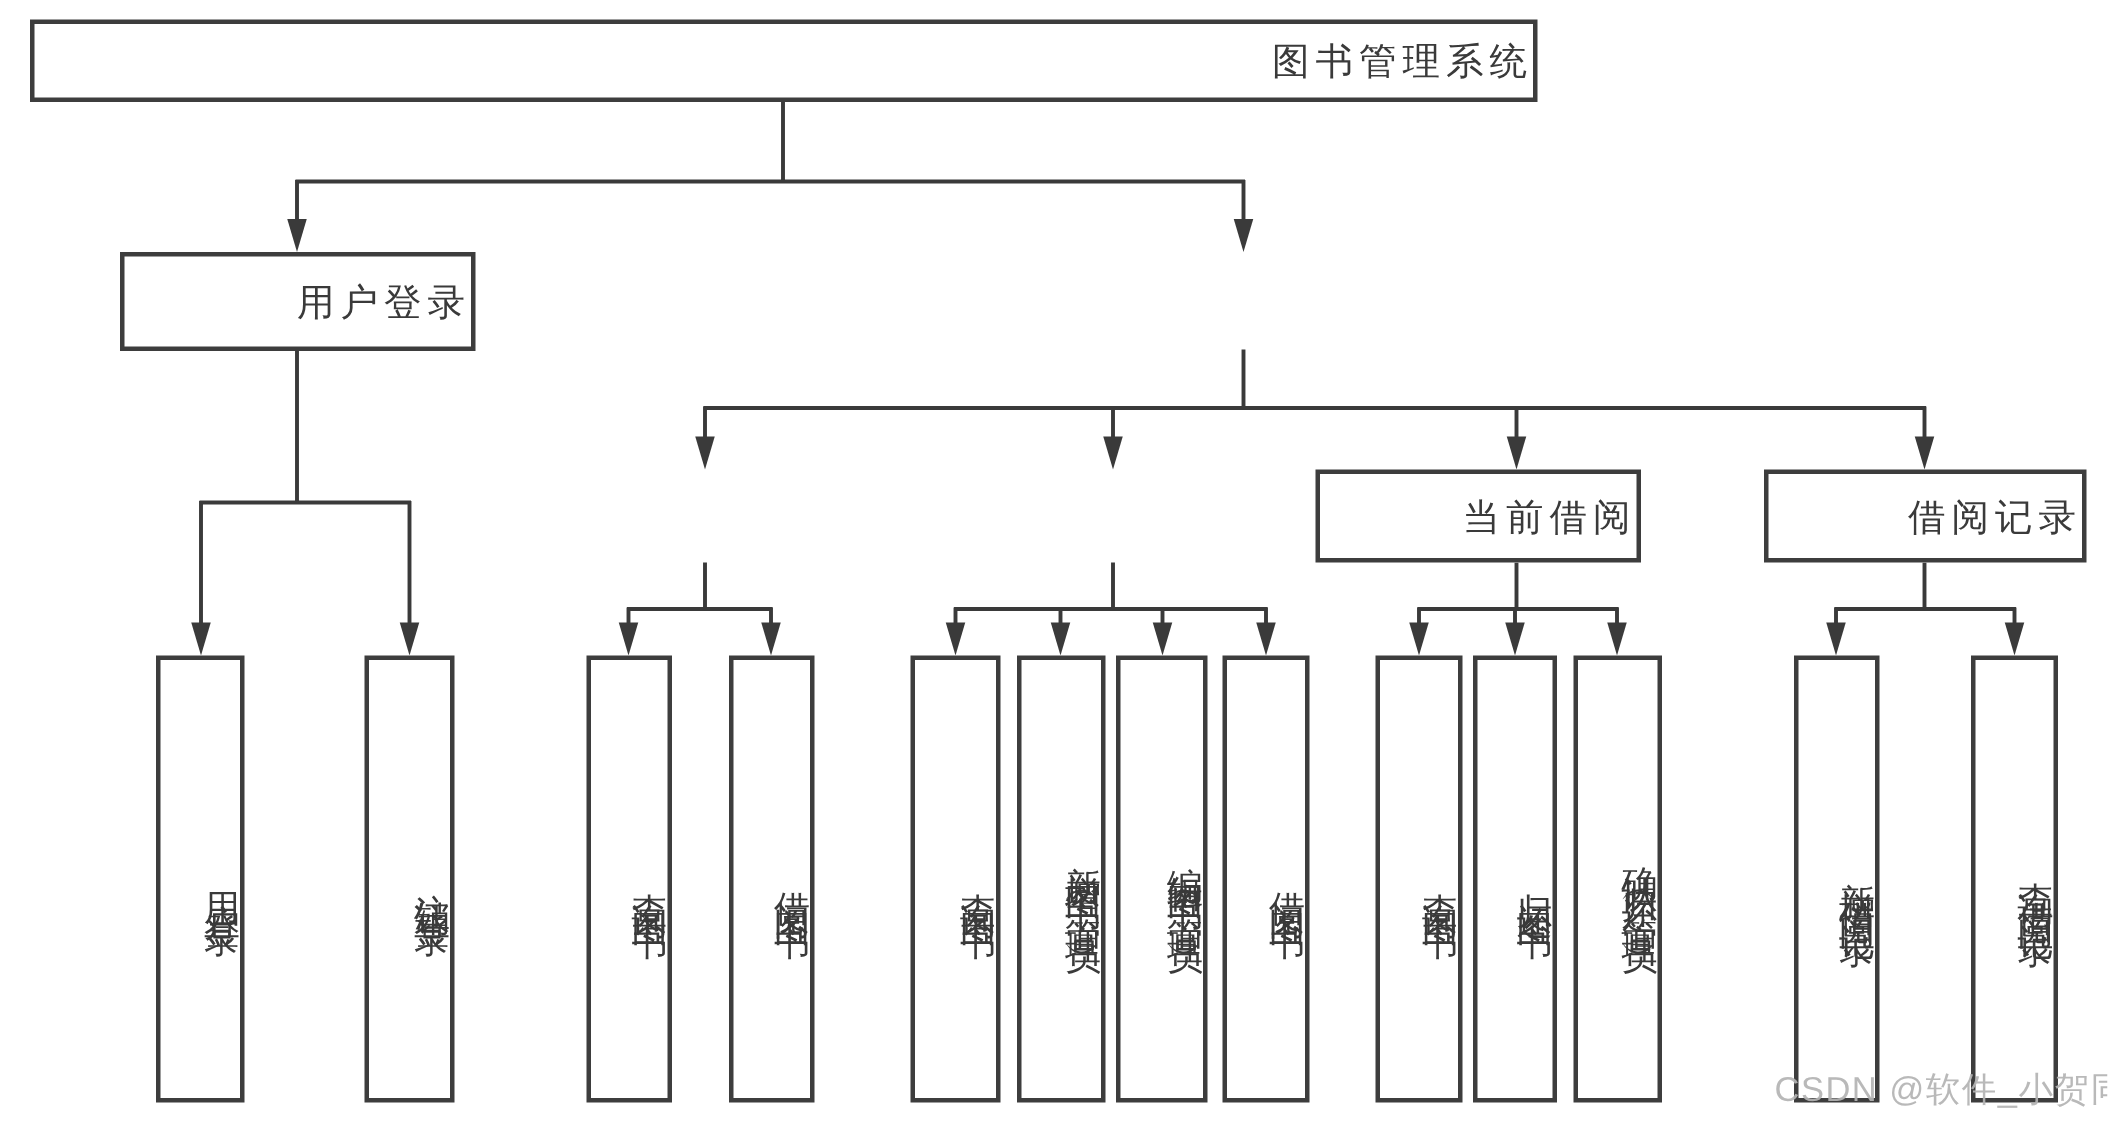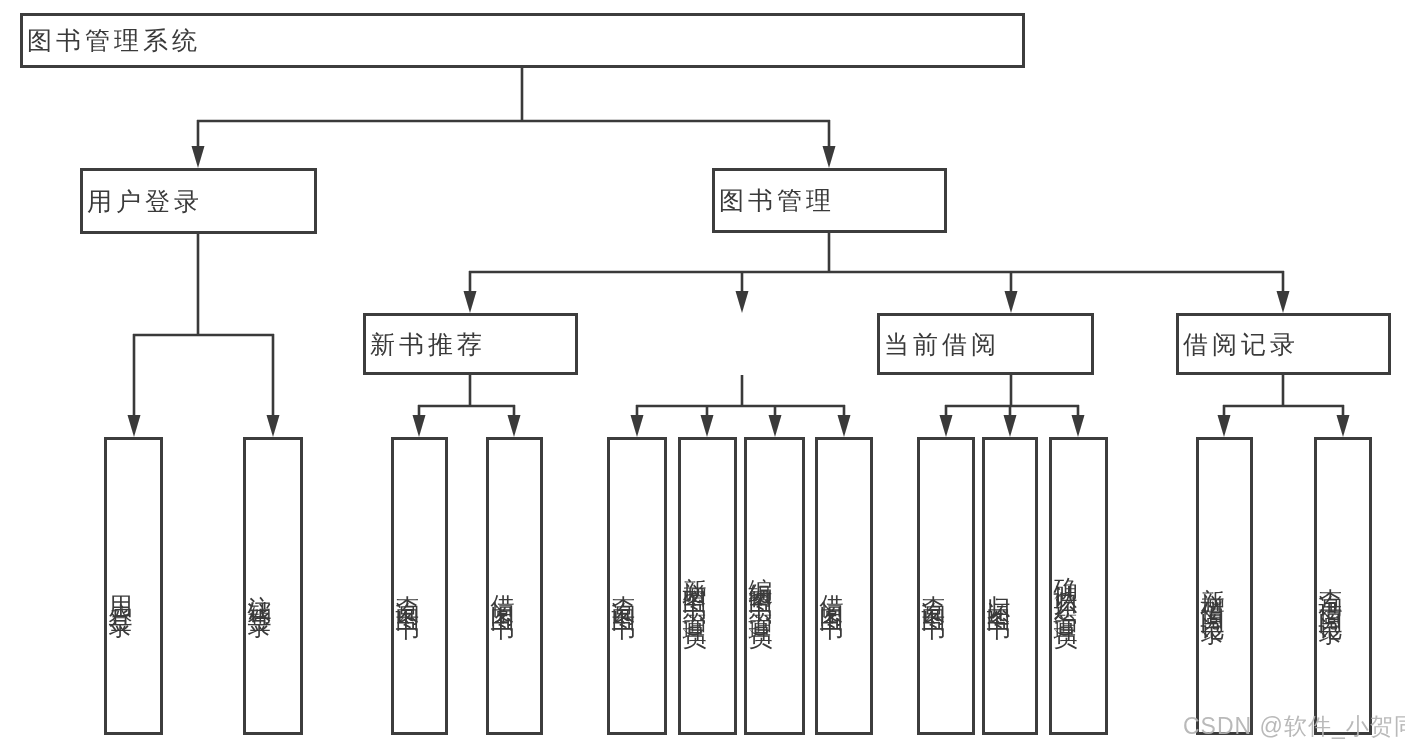--- a/index.html
+++ b/index.html
@@ -3,21 +3,21 @@
 <meta charset="utf-8">
 <style>
   html,body{margin:0;padding:0;background:#ffffff;}
   #canvas{
     position:relative;width:1405px;height:747px;background:#ffffff;overflow:hidden;
     font-family:"Liberation Sans", sans-serif;
   }
   #wires{position:absolute;left:0;top:0;width:1405px;height:747px;}
   .node{
     position:absolute;box-sizing:border-box;background:#ffffff;
-    border:3px solid #3d3d3d;display:flex;align-items:center;justify-content:flex-start;
+    border:3px solid #3d3d3d;display:flex;align-items:center;justify-content:flex-end;
     z-index:2;
   }
   .hlabel{
     font-size:25px;letter-spacing:4px;color:#3a3a3a;white-space:nowrap;
     text-indent:4px; 
   }
   .vlabel{
     writing-mode:vertical-rl;text-orientation:mixed;
     font-size:24px;letter-spacing:7px;line-height:1.1;color:#3a3a3a;
     padding-top:7px; 
@@ -91,27 +91,21 @@
     </g>
   </svg>
 
   <div class="node" style="left:20px;top:13px;width:1005px;height:55px">
     <span class="hlabel">图书管理系统</span>
   </div>
 
   <div class="node" style="left:80px;top:168px;width:237px;height:66px">
     <span class="hlabel">用户登录</span>
   </div>
-  <div class="node" style="left:712px;top:168px;width:235px;height:65px">
-    <span class="hlabel">图书管理</span>
-  </div>
 
-  <div class="node" style="left:363px;top:313px;width:215px;height:62px">
-    <span class="hlabel">新书推荐</span>
-  </div>
   <div class="node" style="left:877px;top:313px;width:217px;height:62px">
     <span class="hlabel">当前借阅</span>
   </div>
   <div class="node" style="left:1176px;top:313px;width:215px;height:62px">
     <span class="hlabel">借阅记录</span>
   </div>
 
   <div class="node" style="left:104px;top:437px;width:59px;height:298px">
     <span class="vlabel">用户登录</span>
   </div>

